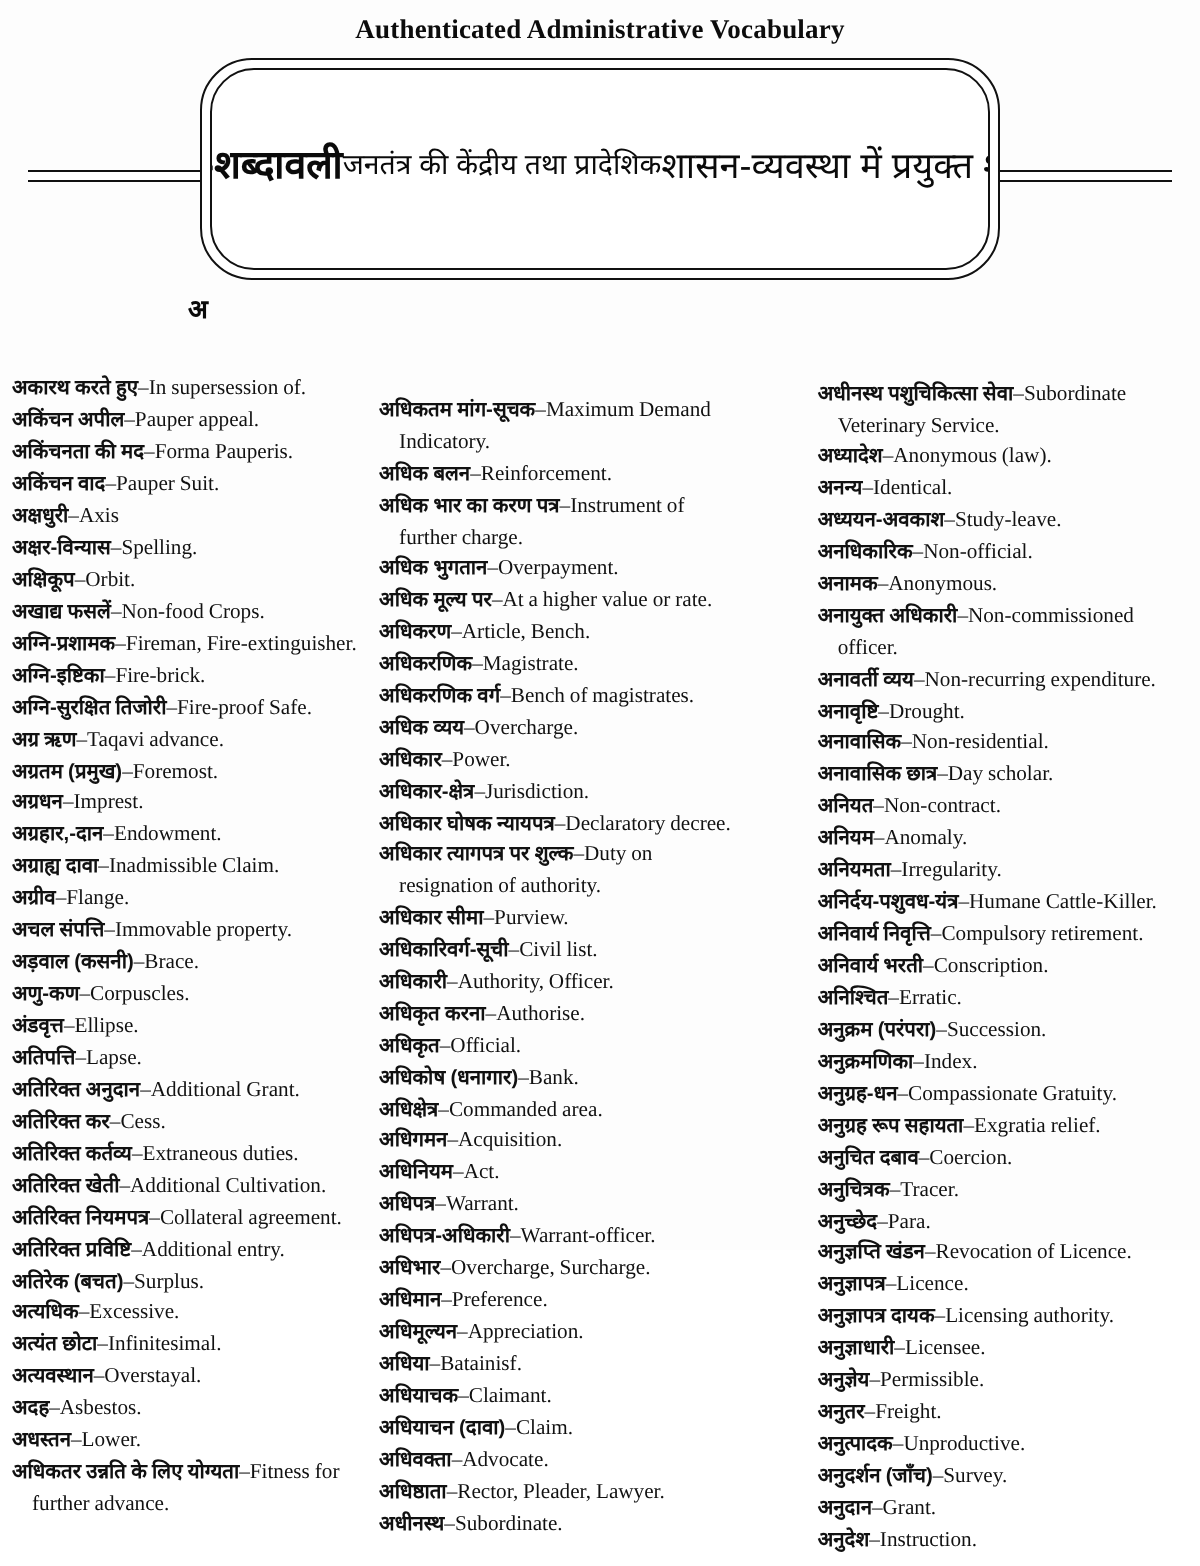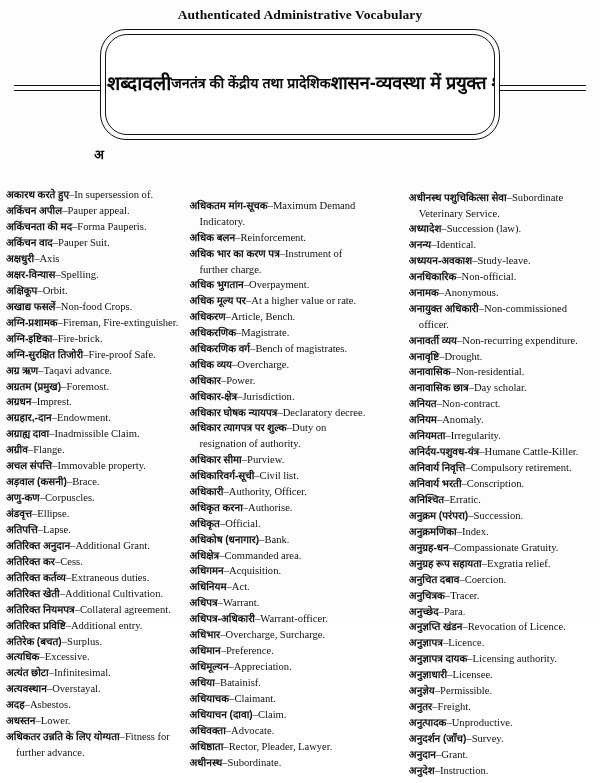--- a/index.html
+++ b/index.html
@@ -81,21 +81,21 @@
   .title-main {
     font-family: "Liberation Sans", "DejaVu Sans", sans-serif;
     font-weight: bold;
     font-size: 19.5px;
     line-height: 1.22;
     text-align: center;
     white-space: nowrap;
   }
   .title-sub1, .title-sub2 {
     font-family: "Liberation Sans", "DejaVu Sans", sans-serif;
-    font-weight: bold;
+    font-weight: normal;
     font-size: 14.2px;
     line-height: 1.3;
     text-align: center;
     white-space: nowrap;
   }
   .title-sub2 { font-size: 18px; }
 
   
   .letter-heading {
     font-family: "Liberation Sans", "DejaVu Sans", sans-serif;
@@ -243,21 +243,21 @@
           <li class="entry"><span class="hi">अधियाचक</span><span class="en">–</span><span class="en">Claimant.</span></li>
           <li class="entry"><span class="hi">अधियाचन (दावा)</span><span class="en">–</span><span class="en">Claim.</span></li>
           <li class="entry"><span class="hi">अधिवक्ता</span><span class="en">–</span><span class="en">Advocate.</span></li>
           <li class="entry"><span class="hi">अधिष्ठाता</span><span class="en">–</span><span class="en">Rector, Pleader, Lawyer.</span></li>
           <li class="entry"><span class="hi">अधीनस्थ</span><span class="en">–</span><span class="en">Subordinate.</span></li>
         </ul>
     </div>
     <div class="col col-3">
       <ul class="entries">
           <li class="entry"><span class="hi">अधीनस्थ पशुचिकित्सा सेवा</span><span class="en">–</span><span class="en">Subordinate Veterinary Service.</span></li>
-          <li class="entry"><span class="hi">अध्यादेश</span><span class="en">–</span><span class="en">Succession (law).</span></li>
+          <li class="entry"><span class="hi">अध्यादेश</span><span class="en">–</span><span class="en">Anonymous (law).</span></li>
           <li class="entry"><span class="hi">अनन्य</span><span class="en">–</span><span class="en">Identical.</span></li>
           <li class="entry"><span class="hi">अध्ययन-अवकाश</span><span class="en">–</span><span class="en">Study-leave.</span></li>
           <li class="entry"><span class="hi">अनधिकारिक</span><span class="en">–</span><span class="en">Non-official.</span></li>
           <li class="entry"><span class="hi">अनामक</span><span class="en">–</span><span class="en">Anonymous.</span></li>
           <li class="entry"><span class="hi">अनायुक्त अधिकारी</span><span class="en">–</span><span class="en">Non-commissioned officer.</span></li>
           <li class="entry"><span class="hi">अनावर्ती व्यय</span><span class="en">–</span><span class="en">Non-recurring expenditure.</span></li>
           <li class="entry"><span class="hi">अनावृष्टि</span><span class="en">–</span><span class="en">Drought.</span></li>
           <li class="entry"><span class="hi">अनावासिक</span><span class="en">–</span><span class="en">Non-residential.</span></li>
           <li class="entry"><span class="hi">अनावासिक छात्र</span><span class="en">–</span><span class="en">Day scholar.</span></li>
           <li class="entry"><span class="hi">अनियत</span><span class="en">–</span><span class="en">Non-contract.</span></li>

